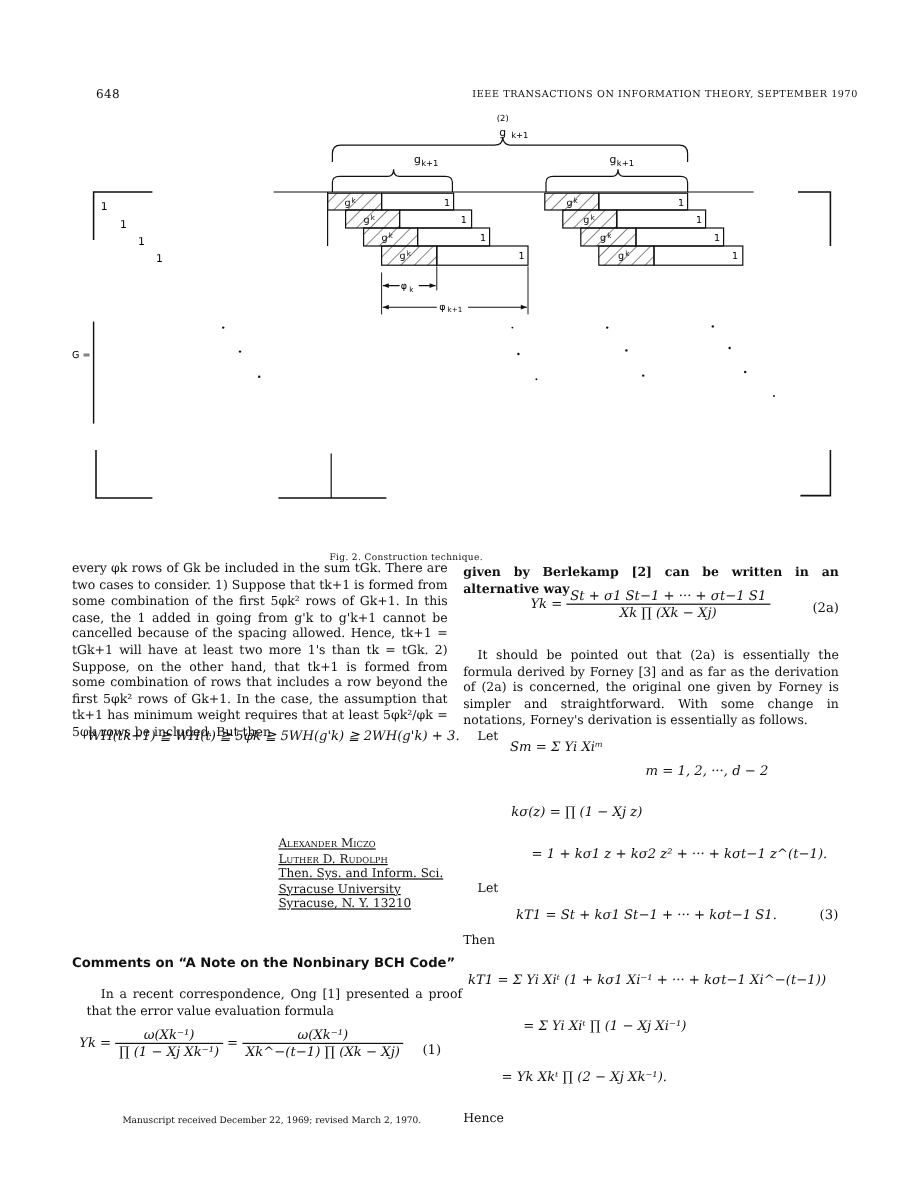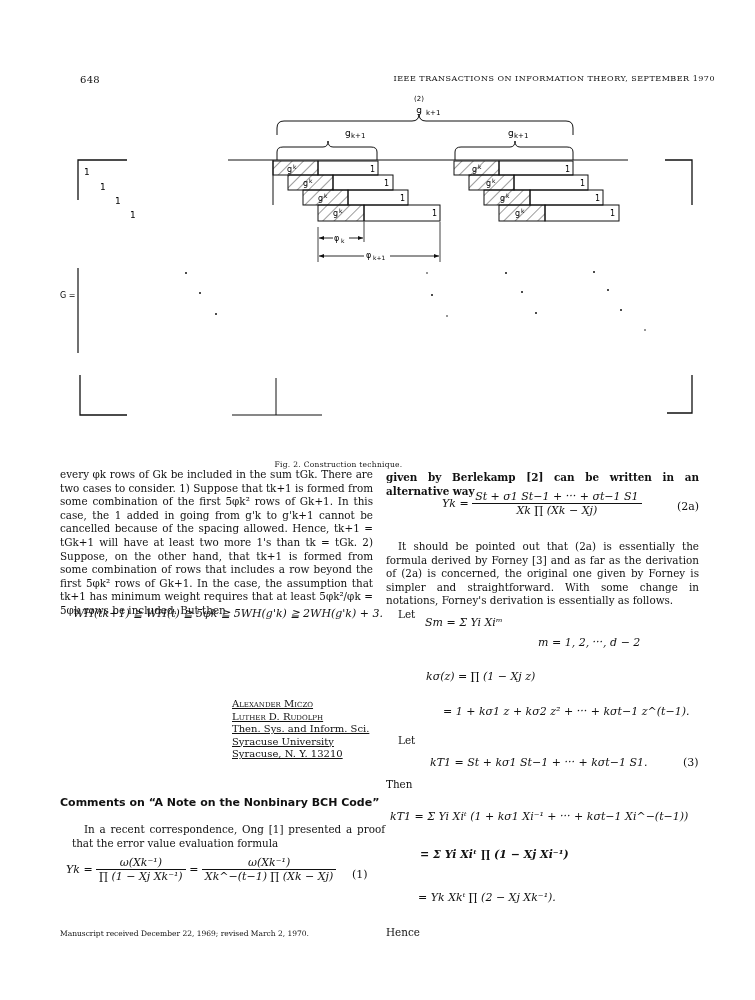--- a/index.html
+++ b/index.html
@@ -11,21 +11,21 @@
     .runhead { right: 40px; top: 74px; font-size: 8px; letter-spacing: 0.5px; font-variant: small-caps; }
     .col { font-size: 10.4px; line-height: 13.6px; text-align: justify; }
     .col p { margin: 0; text-indent: 12px; }
     .col p.noindent { text-indent: 0; }
     .eq { font-style: italic; font-size: 11px; white-space: nowrap; }
     .eqn { font-style: normal; }
     .caption { font-size: 7.5px; left: 0; width: 677px; text-align: center; top: 435px; letter-spacing: 0.3px; margin-top: 25px; }
     .sig { font-size: 10px; line-height: 12.5px; }
     .sig .sc { font-variant: small-caps; }
     .sect-title { font-family: "DejaVu Sans", "Liberation Sans", sans-serif; font-weight: bold; font-size: 11px; }
-    .footnote { font-size: 7.5px; }
+    .footnote { font-size: 7.5px; margin-left: 42px; }
     .frac { display: inline-block; vertical-align: middle; text-align: center; }
     .frac .num { display: block; border-bottom: 1px solid #111; padding: 0 3px; }
     .frac .den { display: block; padding: 0 3px; }
     svg text { font-family: "DejaVu Sans", "Liberation Sans", sans-serif; }
   </style>
 </head>
 <body>
 
 <div class="abs hdr pageno">648</div>
 <div class="abs runhead">IEEE TRANSACTIONS ON INFORMATION THEORY, SEPTEMBER 1970</div>
@@ -217,16 +217,16 @@
 <div class="abs eq" style="left:538px;top:636px;">m = 1, 2, ···, d − 2</div>
 <div class="abs eq" style="left:407px;top:670px;margin-left:19px;">kσ(z) = ∏ (1 − Xj z)</div>
 <div class="abs eq" style="left:443px;top:705px;">= 1 + kσ1 z + kσ2 z² + ··· + kσt−1 z^(t−1).</div>
 
 <div class="abs col" style="left:398px;top:734px;">Let</div>
 <div class="abs eq" style="left:430px;top:756px;">kT1 = St + kσ1 St−1 + ··· + kσt−1 S1.</div>
 <div class="abs eq eqn" style="left:683px;top:756px;">(3)</div>
 <div class="abs col" style="left:386px;top:778px;">Then</div>
 
 <div class="abs eq" style="left:390px;top:810px;">kT1 = Σ Yi Xiᵗ (1 + kσ1 Xi⁻¹ + ··· + kσt−1 Xi^−(t−1))</div>
-<div class="abs eq" style="left:420px;top:848px;font-weight:bold;">= Σ Yi Xiᵗ ∏ (1 − Xj Xi⁻¹)</div>
+<div class="abs eq" style="left:436px;top:848px;">= Σ Yi Xiᵗ ∏ (1 − Xj Xi⁻¹)</div>
 <div class="abs eq" style="left:418px;top:891px;">= Yk Xkᵗ ∏ (2 − Xj Xk⁻¹).</div>
 
 <div class="abs col" style="left:386px;top:926px;">Hence</div>
 
 </body></html>

